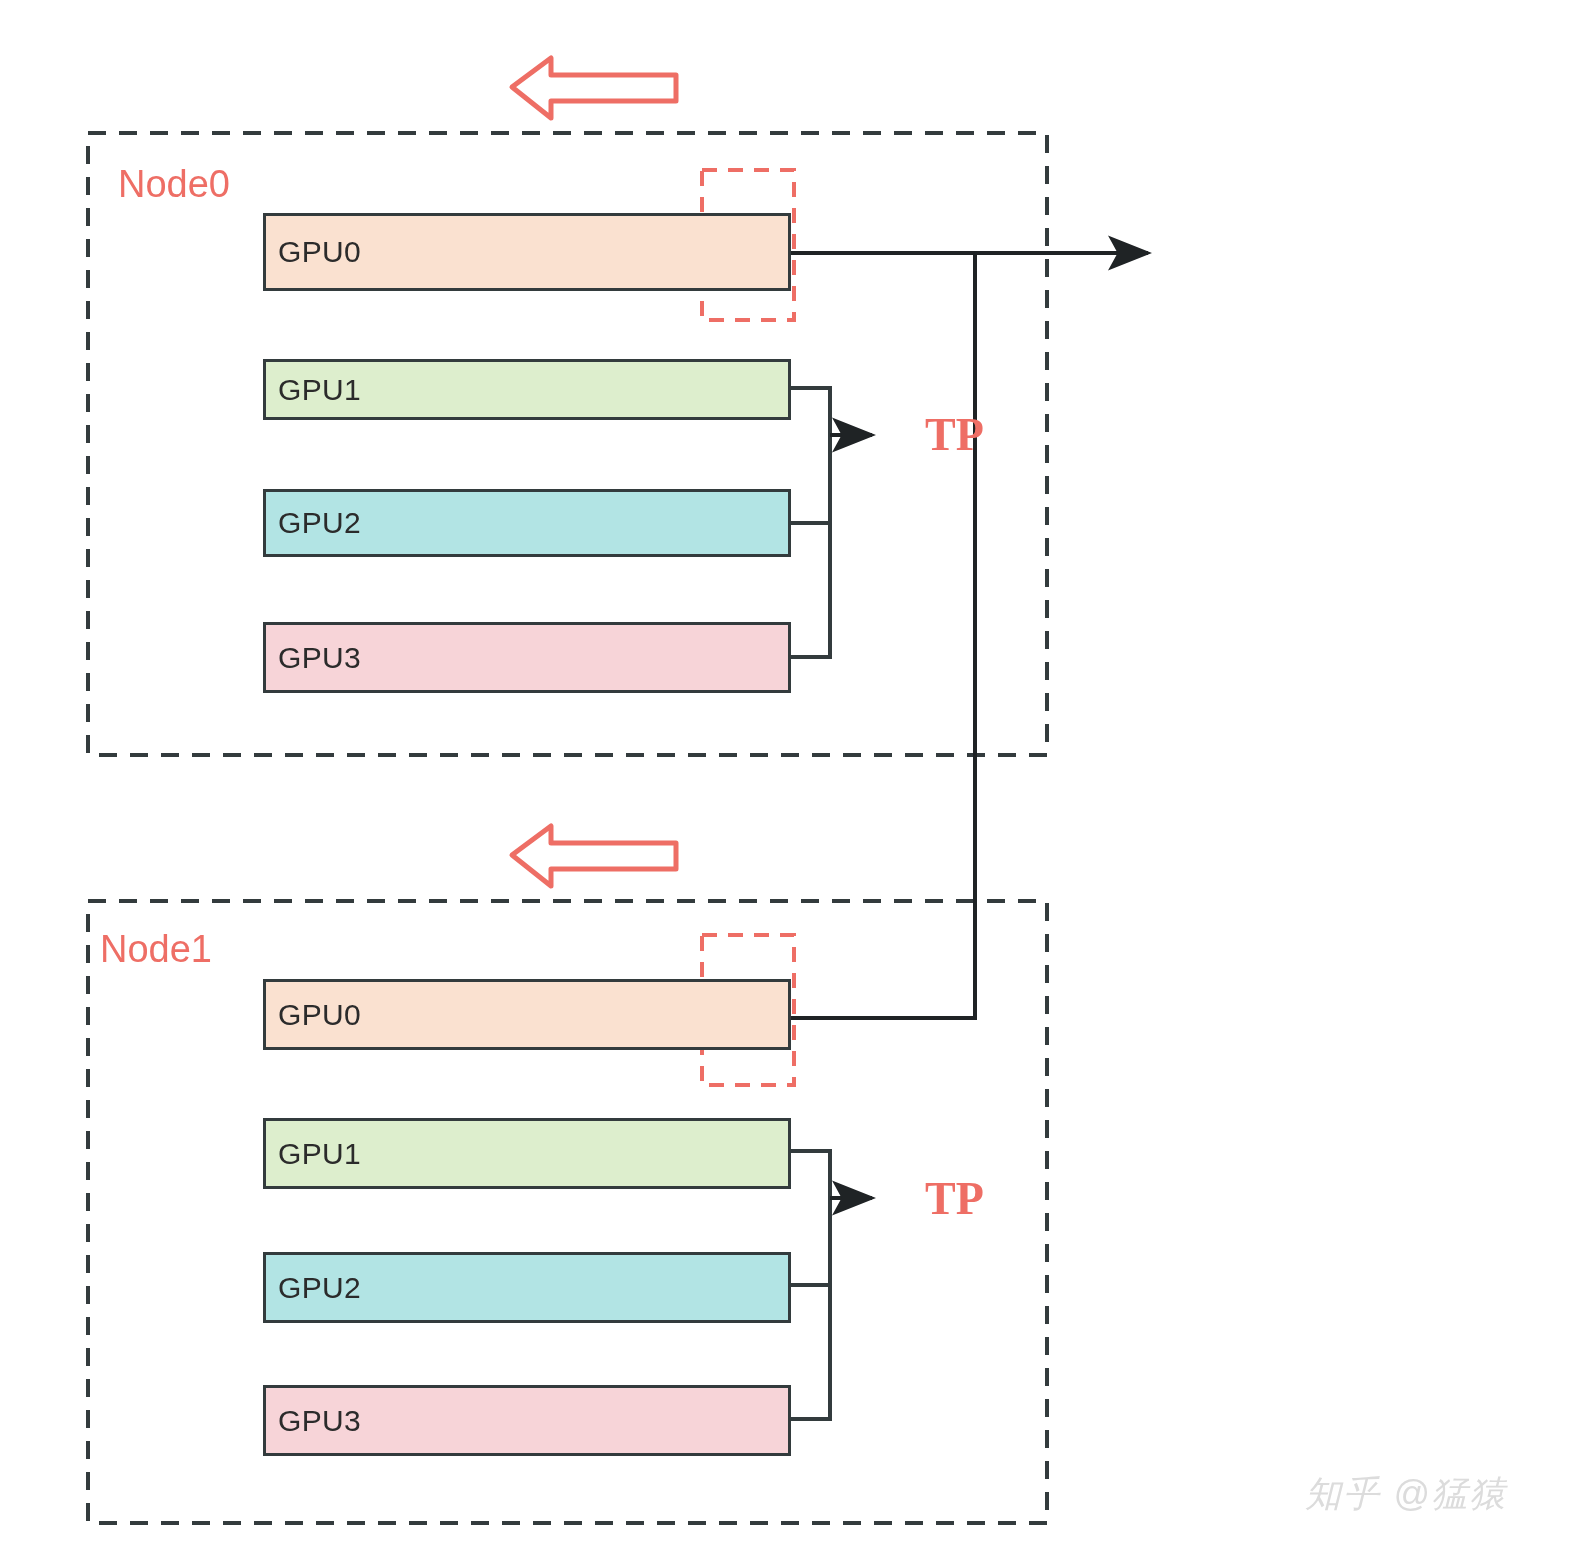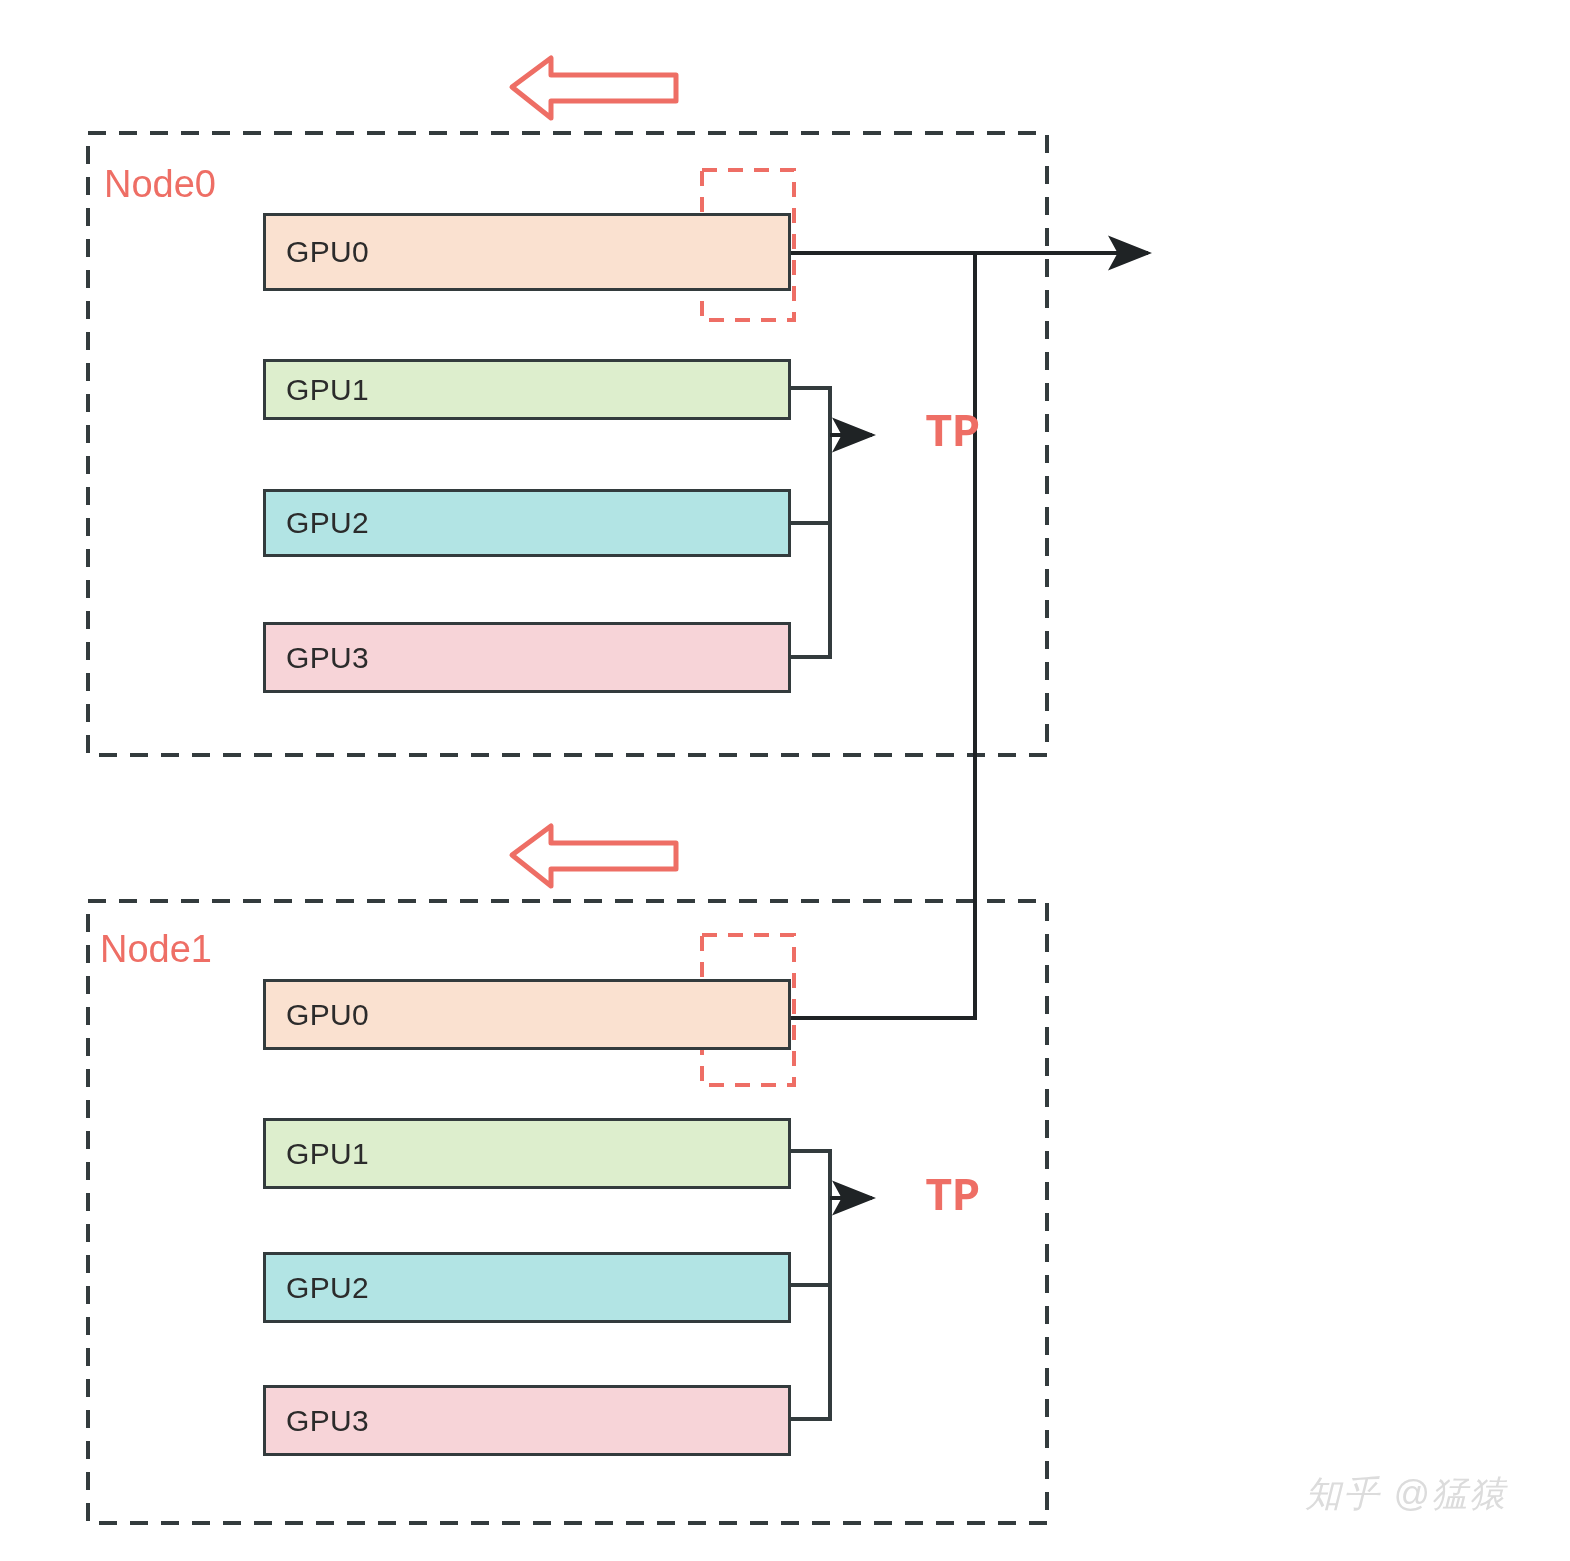--- a/index.html
+++ b/index.html
@@ -27,37 +27,37 @@
   .gpu-box {
     position: absolute;
     box-sizing: border-box;
     border: 3px solid #333b3d;
     display: flex;
     align-items: center;
   }
   .gpu-label {
     font-size: 30px;
     color: #2b2b2b;
-    padding-left: 20px;
+    padding-left: 12px;
     letter-spacing: 0.3px;
     font-family: "Liberation Sans", "DejaVu Sans", sans-serif;
   }
   .node-label {
     position: absolute;
     font-size: 38px;
     color: #ee6e65;
     font-family: "Liberation Sans", "DejaVu Sans", sans-serif;
     white-space: nowrap;
   }
   .tp-label {
     position: absolute;
     font-size: 46px;
     font-weight: bold;
     color: #ee6e65;
-    font-family: Liberation Mono, monospace;
+    font-family: Liberation Serif, serif;
   }
   .annotation {
     position: absolute;
     font-size: 29px;
     line-height: 1.42;
     color: #262626;
     text-align: center;
     font-family: "Liberation Sans", "DejaVu Sans", sans-serif;
     white-space: pre-line;
   }
@@ -99,21 +99,21 @@
 
     <path d="M791,388 L830,388 L830,657 L791,657" fill="none" stroke="#333b3d" stroke-width="4"></path>
     <path d="M791,523 L830,523" fill="none" stroke="#333b3d" stroke-width="4"></path>
     <path d="M830,435 L872,435" fill="none" stroke="#1f2325" stroke-width="4" marker-end="url(#arrowBlack)"></path>
 
     <path d="M791,1151 L830,1151 L830,1419 L791,1419" fill="none" stroke="#333b3d" stroke-width="4"></path>
     <path d="M791,1285 L830,1285" fill="none" stroke="#333b3d" stroke-width="4"></path>
     <path d="M830,1198 L872,1198" fill="none" stroke="#1f2325" stroke-width="4" marker-end="url(#arrowBlack)"></path>
   </svg>
 
-  <div class="node-label" style="left:104px; top:163px;">Node0</div>
+  <div class="node-label" style="left:118px; top:163px;">Node0</div>
 
   <div class="gpu-box" style="left:263px; top:213px; width:528px; height:78px; background:#fae1d0;">
     <span class="gpu-label">GPU0</span>
   </div>
 
   <div class="gpu-box" style="left:263px; top:359px; width:528px; height:61px; background:#ddeecd;">
     <span class="gpu-label">GPU1</span>
   </div>
 
   <div class="gpu-box" style="left:263px; top:489px; width:528px; height:68px; background:#b2e4e4;">

